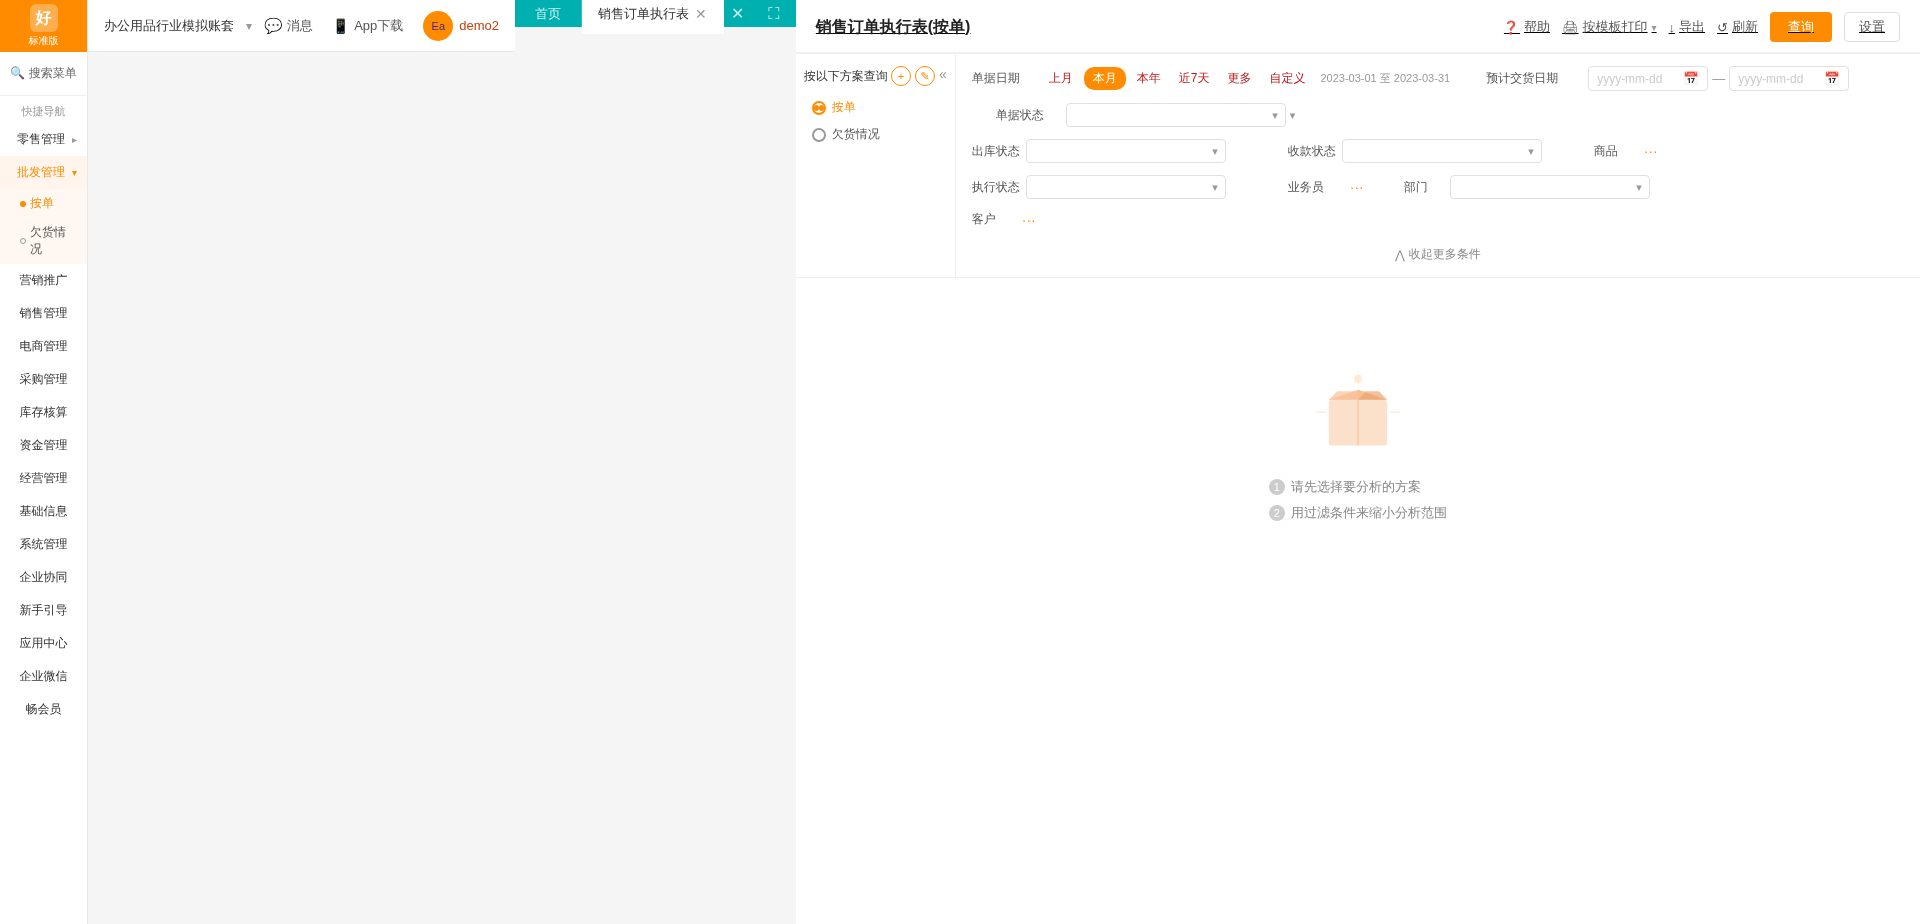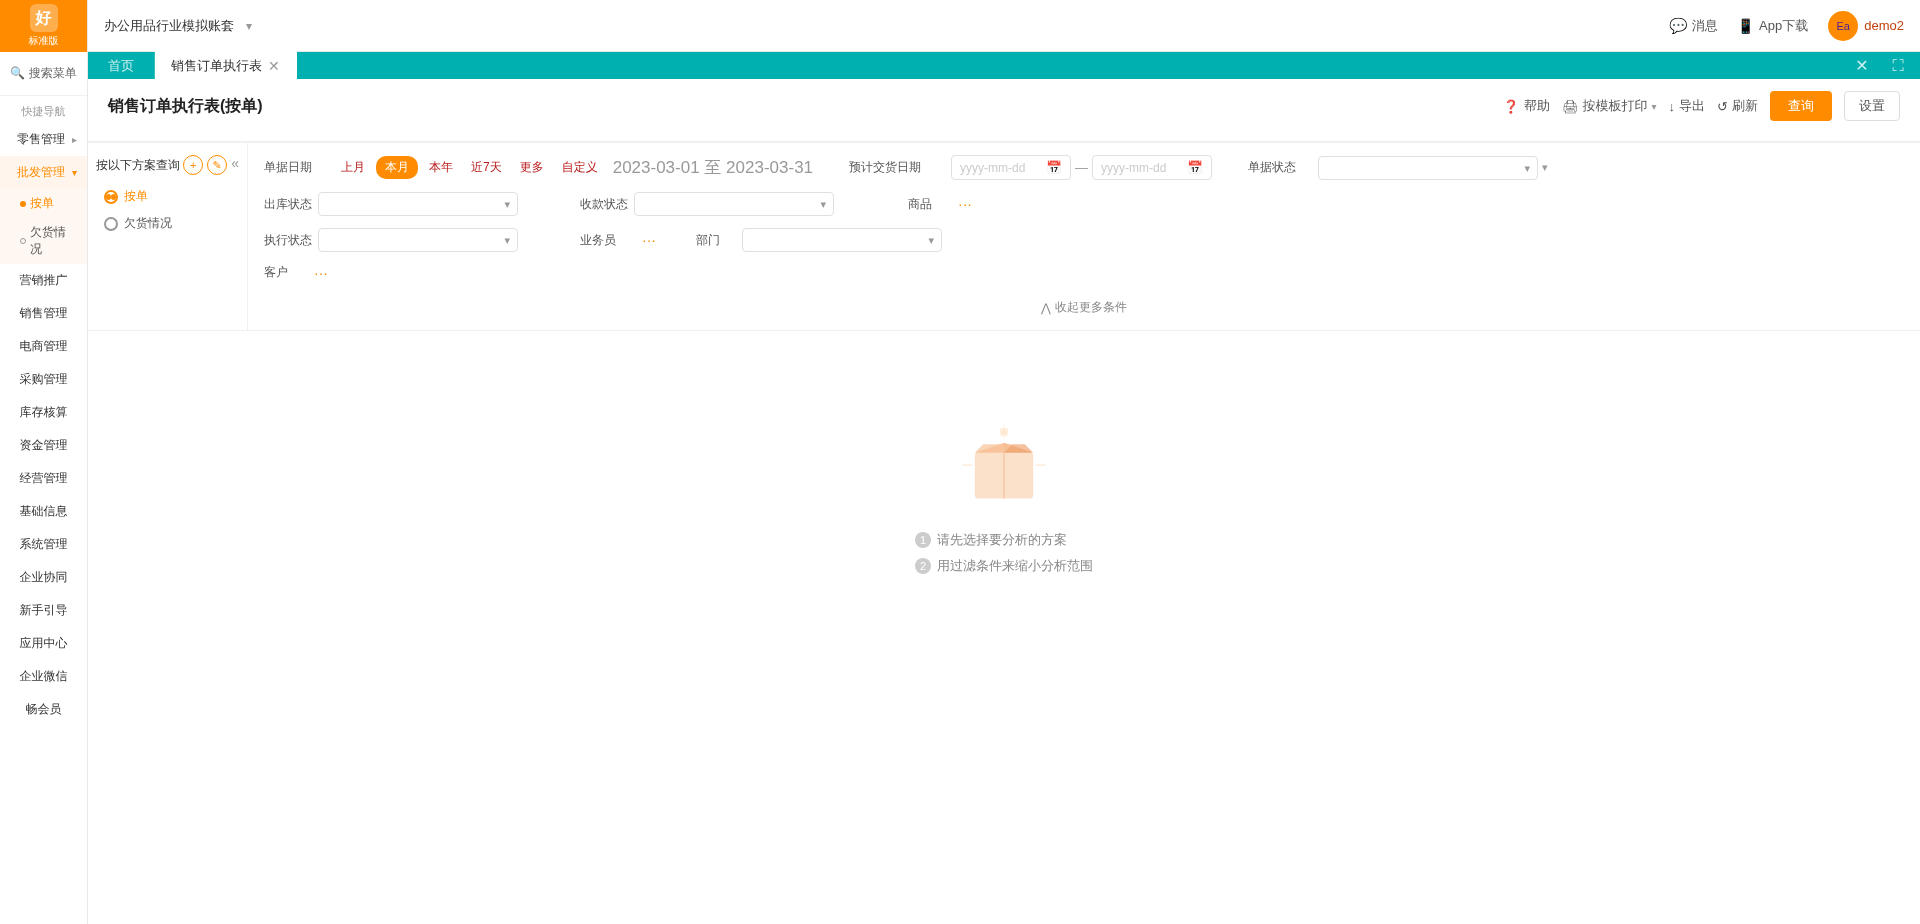--- a/index.html
+++ b/index.html
@@ -82,21 +82,21 @@
       align-items: center;
       gap: 4px;
     }
     .sidebar-sub-item.active { color: #ff8c00; }
     .sidebar-sub-item .dot { width: 6px; height: 6px; border-radius: 50%; background: #ff8c00; display: inline-block; flex-shrink: 0; }
 
     
     .main {
       flex: 1;
       display: flex;
-      flex-direction: column;
+      flex-direction: row;
       overflow: hidden;
     }
 
     
     .topbar {
       height: 52px;
       background: #fff;
       display: flex;
       align-items: center;
       padding: 0 16px;
@@ -199,25 +199,26 @@
 
     
     .page-content {
       flex: 1;
       overflow-y: auto;
       background: #fff;
     }
 
     
     .page-header {
-      padding: 12px 20px 20px;
+      padding: 12px 20px 10px;
       display: flex;
       align-items: center;
       justify-content: space-between;
       background: #fff;
+      text-decoration: underline;
     }
     .page-title {
       font-size: 16px;
       font-weight: 600;
       color: #222;
     }
     .page-header-actions {
       display: flex;
       align-items: center;
       gap: 12px;
@@ -374,21 +375,21 @@
       border: 1px solid transparent;
     }
     .date-quick-btn.active {
       background: #ff8c00;
       color: #fff;
       border-radius: 10px;
       padding: 2px 8px;
     }
     .date-range-text {
       color: #999;
-      font-size: 17px;
+      font-size: 11px;
       margin-left: 4px;
     }
     .date-input-group {
       display: flex;
       align-items: center;
       gap: 4px;
       margin-left: 8px;
     }
     .date-input {
       border: 1px solid #e0e0e0;
@@ -747,21 +748,21 @@
             </div>
           </div>
           <div class="filter-block" style="margin-left:24px;">
             <span class="filter-label">收款状态</span>
             <div class="select-wrapper">
               <select class="filter-select" style="width:200px;">
                 <option value=""></option>
               </select>
             </div>
           </div>
-          <div class="filter-item" style="margin-left:36px;">
+          <div class="filter-item" style="margin-left:14px;">
             <span class="filter-label">商品</span>
             <span class="dots-icon">···</span>
           </div>
         </div>
 
         <div class="filter-row">
           <div class="filter-block">
             <span class="filter-label">执行状态</span>
             <div class="select-wrapper">
               <select class="filter-select" style="width:200px;">

